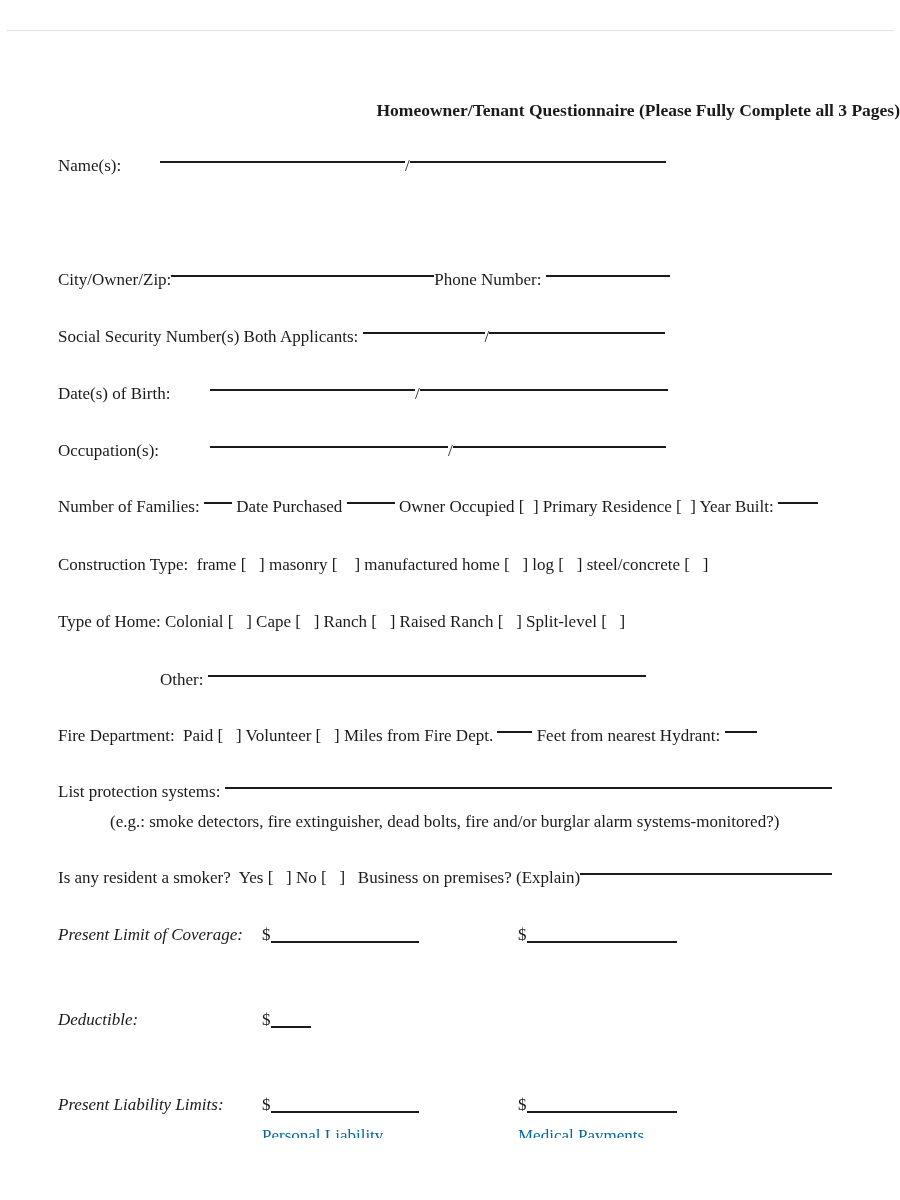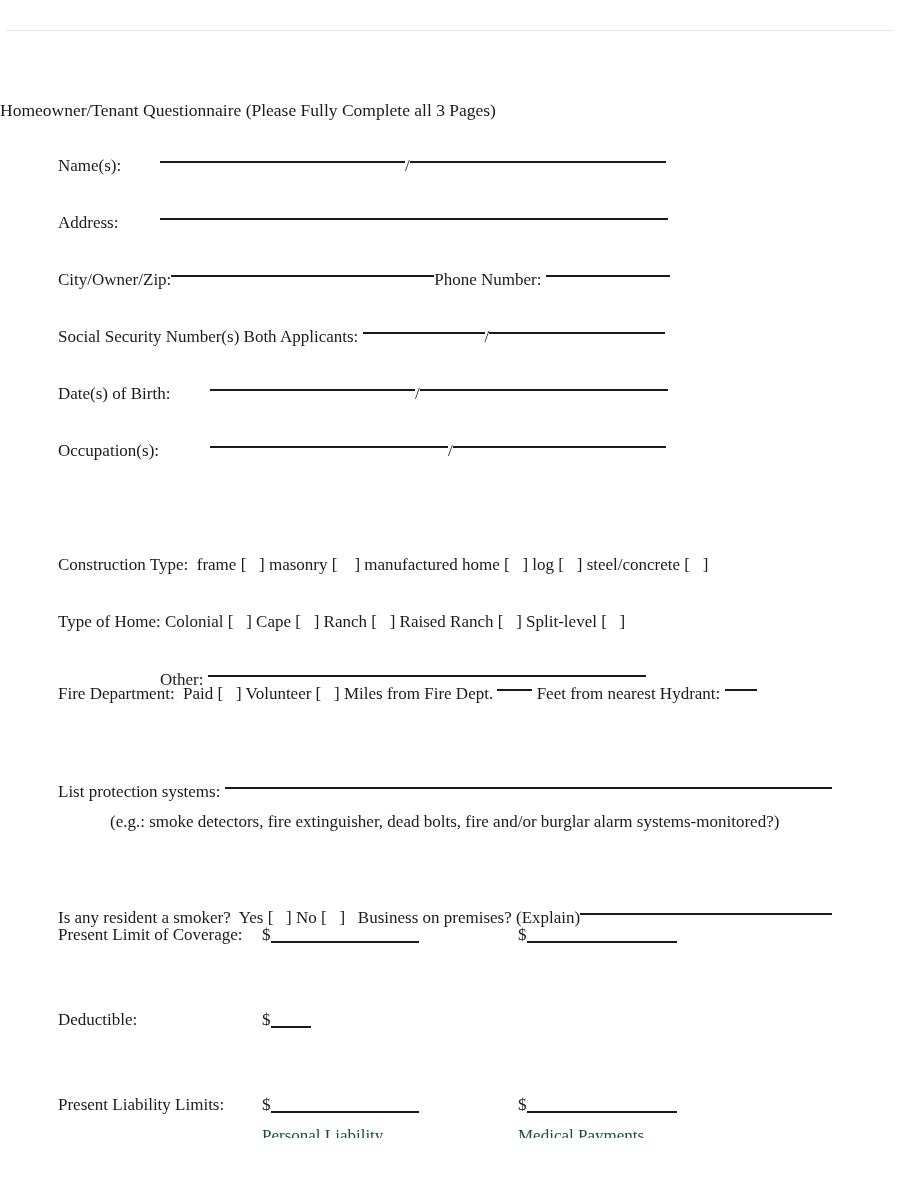--- a/index.html
+++ b/index.html
@@ -15,22 +15,22 @@
   }
   .scan-line {
     position: absolute;
     top: 30px; left: 6px; right: 6px;
     border-top: 1px solid #e5e5e5;
     height: 0;
   }
   .title {
     position: absolute;
     top: 100px; left: 0; right: 0;
-    text-align: left;
-    font-weight: normal;
+    text-align: right;
+    font-weight: bold;
     font-size: 17.5px;
     white-space: pre;
   }
   .row {
     position: absolute;
     left: 58px; right: 58px;
     display: flex;
     align-items: flex-end;
     white-space: pre;
   }
@@ -40,94 +40,94 @@
     display: inline-block;
     border-bottom: 2px solid #1a1a1a;
     height: 2px;
     position: relative;
     top: 3px;
     align-self: baseline;
   }
   .fill-flex { flex: 1 1 auto; }
   .w102 { width: 102px; }
   .w152 { width: 152px; }
-  .w204 { width: 204px; }
+  .w204 { width: 204px; font-style: italic; }
   .w256 { width: 256px; }
   .grp { display: inline-flex; align-items: baseline; }
   .clip-row {
     position: absolute;
     left: 58px; right: 58px;
     top: 1126px;
     height: 12px;
     overflow: hidden;
     display: flex;
     align-items: baseline;
     white-space: pre;
-    color: #14532d;
+    color: #0369a1;
   }
 </style>
 </head>
 <body>
 
 <div class="page">
 
   <div class="scan-line"></div>
 
   <div class="title">Homeowner/Tenant Questionnaire (Please Fully Complete all 3 Pages)</div>
 
   <div class="row" style="top:156px">
     <span class="t lab-box w102">Name(s):</span><span class="fill" style="width:245px"></span><span class="t">/</span><span class="fill" style="width:256px"></span>
   </div>
 
-  <div class="row" style="top:213px">
-    <span class="t lab-box w102">Address:</span><span class="fill" style="width:508px"></span>
-  </div>
 
   <div class="row" style="top:270px">
     <span class="t">City/Owner/Zip:</span><span class="fill" style="width:263px"></span><span class="t">Phone Number: </span><span class="fill" style="width:124px"></span>
   </div>
 
   <div class="row" style="top:327px">
     <span class="t">Social Security Number(s) Both Applicants: </span><span class="fill" style="width:122px"></span><span class="t">/</span><span class="fill" style="width:176px"></span>
   </div>
 
   <div class="row" style="top:384px">
     <span class="t lab-box w152">Date(s) of Birth:</span><span class="fill" style="width:205px"></span><span class="t">/</span><span class="fill" style="width:248px"></span>
   </div>
 
   <div class="row" style="top:441px">
     <span class="t lab-box w152">Occupation(s):</span><span class="fill" style="width:238px"></span><span class="t">/</span><span class="fill" style="width:213px"></span>
   </div>
 
+  <div class="row" style="top:497px">
+    <span class="t">Number of Families: </span><span class="fill" style="width:28px"></span><span class="t"> Date Purchased </span><span class="fill" style="width:48px"></span><span class="t"> Owner Occupied [  ] Primary Residence [  ] Year Built: </span><span class="fill" style="width:40px"></span>
+  </div>
 
   <div class="row" style="top:555px">
     <span class="t">Construction Type:  frame [   ] masonry [    ] manufactured home [   ] log [   ] steel/concrete [   ]</span>
   </div>
 
   <div class="row" style="top:612px">
     <span class="t">Type of Home: Colonial [   ] Cape [   ] Ranch [   ] Raised Ranch [   ] Split-level [   ]</span>
   </div>
 
   <div class="row" style="top:670px; left:160px">
     <span class="t">Other: </span><span class="fill" style="width:438px"></span>
   </div>
 
-  <div class="row" style="top:684px">
+  <div class="row" style="top:726px">
     <span class="t">Fire Department:  Paid [   ] Volunteer [   ] Miles from Fire Dept. </span><span class="fill" style="width:35px"></span><span class="t"> Feet from nearest Hydrant: </span><span class="fill" style="width:32px"></span>
   </div>
 
   <div class="row" style="top:782px; right:68px">
     <span class="t">List protection systems: </span><span class="fill fill-flex"></span>
   </div>
 
   <div class="row" style="top:812px; left:110px">
     <span class="t">(e.g.: smoke detectors, fire extinguisher, dead bolts, fire and/or burglar alarm systems-monitored?)</span>
   </div>
 
-  <div class="row" style="top:908px; right:68px">
+  <div class="row" style="top:868px; right:68px">
     <span class="t">Is any resident a smoker?  Yes [   ] No [   ]   Business on premises? (Explain)</span><span class="fill fill-flex"></span>
   </div>
 
   <div class="row" style="top:925px">
     <span class="t lab-box w204">Present Limit of Coverage:</span><span class="grp w256"><span class="t">$</span><span class="fill" style="width:148px"></span></span><span class="grp"><span class="t">$</span><span class="fill" style="width:150px"></span></span>
   </div>
 
 
   <div class="row" style="top:1010px">
     <span class="t lab-box w204">Deductible:</span><span class="grp" style="width:106px"><span class="t">$</span><span class="fill" style="width:40px"></span></span>

